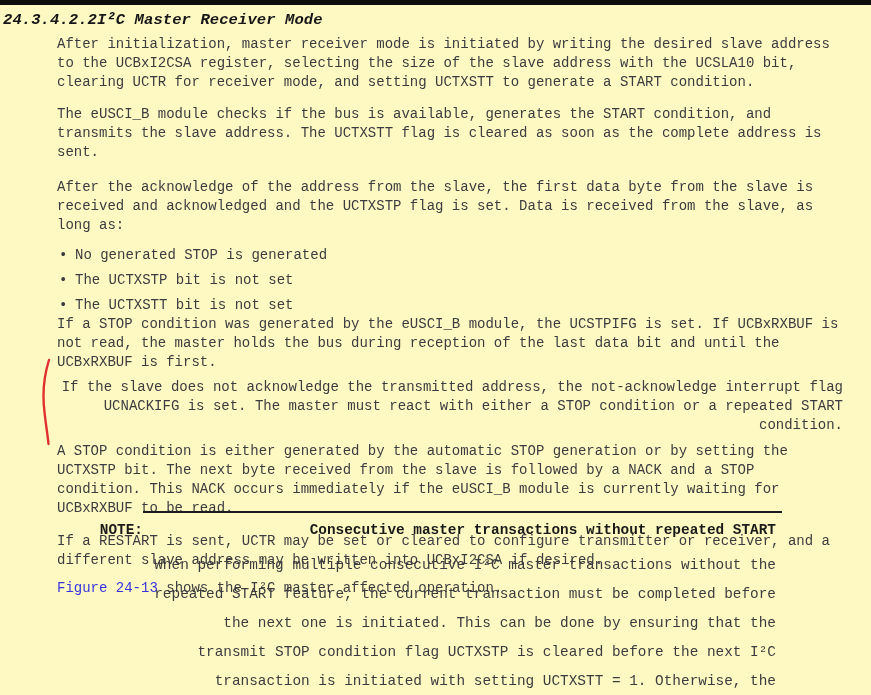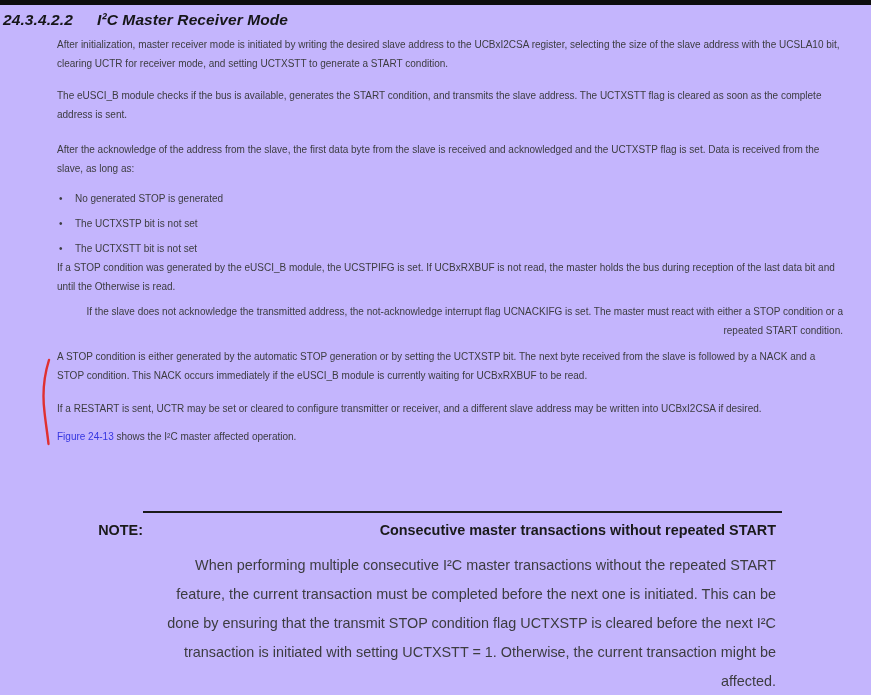--- a/index.html
+++ b/index.html
@@ -1,22 +1,22 @@
 <!DOCTYPE html>
 <html><head>
 <meta charset="utf-8">
 <style>
   * { box-sizing: border-box; }
   html, body { margin: 0; padding: 0; background: #ffffff; }
   .page {
     position: relative;
     width: 871px;
     height: 695px;
-    background: #c4b5fd;
-    font-family: Liberation Sans, sans-serif;
+    background: #fef9c3;
+    font-family: Liberation Mono, monospace;
     color: #3c3c40;
     overflow: hidden;
   }
   .top-rule {
     position: absolute;
     left: 0; top: 0;
     width: 871px; height: 5px;
     background: #0d0d0d;
   }
   .heading {
@@ -28,21 +28,21 @@
     font-style: italic;
     color: #161618;
     letter-spacing: 0.1px;
     white-space: nowrap;
   }
   .heading .num { width: 94px; }
   .content {
     position: absolute;
     left: 57px; top: 35px;
     width: 786px;
-    font-size: 10px;
+    font-size: 14px;
     line-height: 19px;
   }
   .content p { margin: 0 0 13px 0; }
   p.p2 { margin-bottom: 16px; }
   p.p3 { margin-bottom: 11px; }
   p.p4 { margin-bottom: 6px; }
   p.p5 { margin-bottom: 7px; text-align: right; }
   p.p6 { margin-bottom: 14px; }
   p.p7 { margin-bottom: 9px; }
   .bullets { margin: 0; padding: 0; list-style: none; }
@@ -123,21 +123,21 @@
       <li class="bullet-row">
         <span class="bullet-glyph">•</span>
         <span>The UCTXSTP bit is not set</span>
       </li>
       <li class="bullet-row">
         <span class="bullet-glyph">•</span>
         <span>The UCTXSTT bit is not set</span>
       </li>
     </ul>
 
-    <p class="p4">If a STOP condition was generated by the eUSCI_B module, the UCSTPIFG is set. If UCBxRXBUF is not read, the master holds the bus during reception of the last data bit and until the Otherwise is read.</p>
+    <p class="p4">If a STOP condition was generated by the eUSCI_B module, the UCSTPIFG is set. If UCBxRXBUF is not read, the master holds the bus during reception of the last data bit and until the UCBxRXBUF is first.</p>
     <p class="p5">If the slave does not acknowledge the transmitted address, the not-acknowledge interrupt flag UCNACKIFG is set. The master must react with either a STOP condition or a repeated START condition.</p>
     <p class="p6">A STOP condition is either generated by the automatic STOP generation or by setting the UCTXSTP bit. The next byte received from the slave is followed by a NACK and a STOP condition. This NACK occurs immediately if the eUSCI_B module is currently waiting for UCBxRXBUF to be read.</p>
     <p class="p7">If a RESTART is sent, UCTR may be set or cleared to configure transmitter or receiver, and a different slave address may be written into UCBxI2CSA if desired.</p>
 
     <p class="figref"><span class="link">Figure 24-13</span><span> shows the I²C master affected operation.</span></p>
   </div>
 
   <div class="note">
     <div class="note-label">NOTE:</div>
     <div class="note-content">

